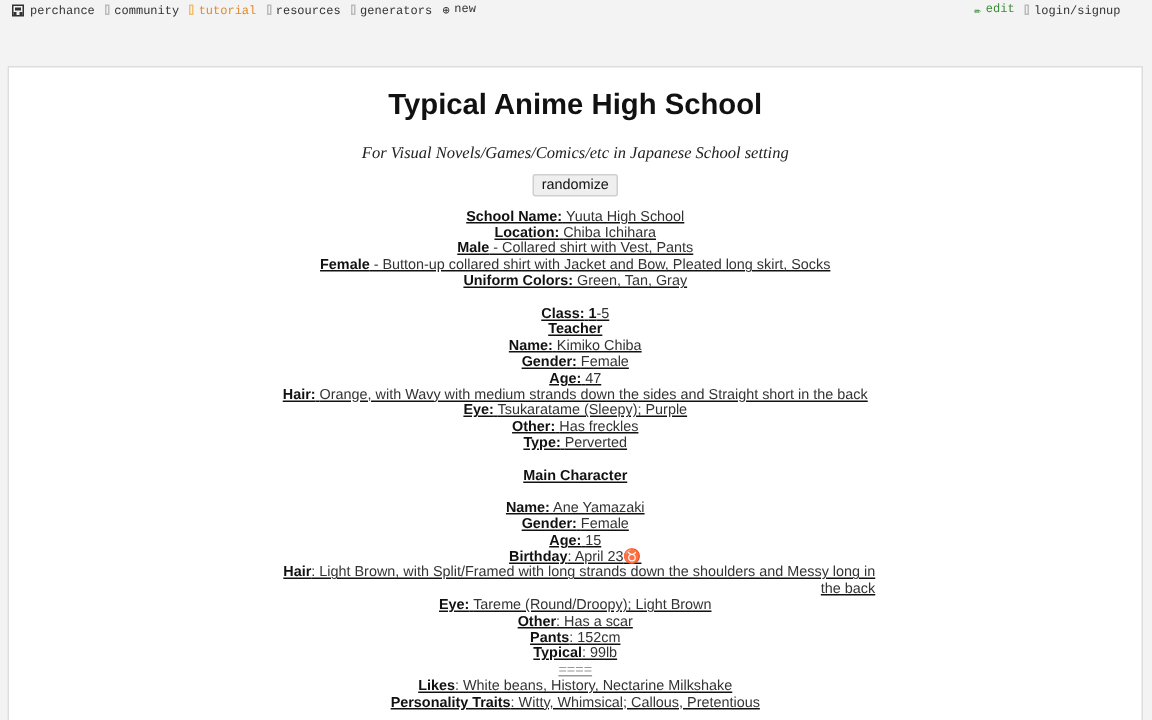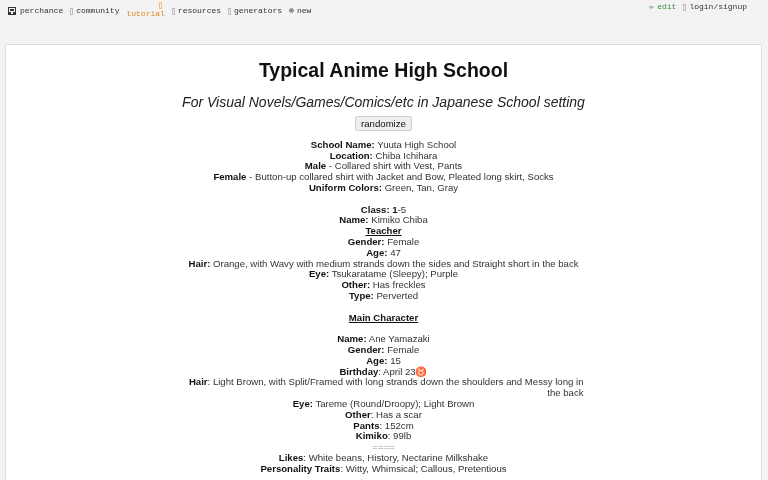--- a/index.html
+++ b/index.html
@@ -9,54 +9,54 @@
     font-family:"Liberation Sans", sans-serif;
     position:relative;
   }
   .topbar {
     position:absolute; left:0; top:0; width:768px; height:16px;
     font-family:"Liberation Mono", monospace; font-size:8px; color:#333;
     display:flex; align-items:center;
   }
   .topbar .left { position:absolute; left:8px; top:2px; display:flex; align-items:center; gap:0; }
   .topbar .right { position:absolute; right:9px; top:2px; display:flex; align-items:center; }
-  .nav-item { display:inline-flex; align-items:flex-end; margin-right:7px; white-space:nowrap; }
+  .nav-item { display:inline-flex; align-items:flex-start; margin-right:7px; white-space:nowrap; }
   .nav-item .ic { margin-right:3px; font-size:8px; display:inline-block; }
   .logo-ic {
     width:8px; height:8px; border:1px solid #333; box-sizing:border-box;
     position:relative; display:inline-block; margin-right:4px;
   }
   .logo-ic::before, .logo-ic::after {
     content:""; position:absolute; width:2px; height:2px; background:#333;
   }
   .logo-ic::before { left:1px; top:1px; box-shadow:3px 3px 0 #333; }
   .logo-ic::after { right:1px; top:1px; box-shadow:-3px 3px 0 #333; }
-  .tutorial { color:#e08a2a;flex-direction:column; }
+  .tutorial { color:#e08a2a; }
   .edit { color:#3a8a3a; }
   .box-ic { display:inline-block; width:3px; height:7px; border:1px solid #bbb; box-sizing:border-box; margin-right:3px; }
   .tutorial .box-ic { border-color:#f0c070; }
 
   .frame {
     position:absolute; left:5px; top:16px; width:757px; height:458px;
     background:#fff; border:1px solid #ddd; box-sizing:border-box;
     overflow:hidden;
     margin-top:28px;
   }
   .content { width:100%; text-align:center; color:#111; font-size:10px; line-height:10.8px; }
   h1 {
     font-size:19.5px; font-weight:bold; margin:0; padding-top:14px; line-height:22px;
   }
-  .subtitle { font-style:italic; margin-top:16px; font-size:14px; line-height:10.8px; color:#222; }
+  .subtitle { font-style:italic; margin-top:16px; font-size:11px; line-height:10.8px; color:#222;font-family:Liberation Serif, serif; }
   .btn {
     display:inline-block; margin-top:8px; padding:1px 5px; font-size:9.6px;
     background:#efefef; border:1px solid #cfcfcf; border-radius:2px; color:#111;
     font-family:"Liberation Sans", sans-serif; line-height:11px;text-align:right;
   }
   .block { margin-top:9px; }
-  .line { display:block; font-size:9.6px; }
+  .line { display:block; font-size:9.6px;text-decoration:underline; }
   .line b { font-weight:bold; }
   .val { color:#333; }
   .spacer { height:10.8px; }
   .u { text-decoration:underline; font-weight:bold; }
   .hair-wrap { width:400px; margin:0 auto;text-align:right; }
   .sep { color:#999; }
 </style>
 </head>
 <body>
 
@@ -112,22 +112,22 @@
       <span class="line"><b>Location:</b> <span class="val">Chiba Ichihara</span></span>
       <span class="line"><b>Male</b><span class="val"> - Collared shirt with Vest, Pants</span></span>
       <span class="line"><b>Female</b><span class="val"> - Button-up collared shirt with Jacket and Bow, Pleated long skirt, Socks</span></span>
       <span class="line"><b>Uniform Colors:</b> <span class="val">Green, Tan, Gray</span></span>
     </div>
 
     <div class="spacer"></div>
 
     <div>
       <span class="line"><b>Class:</b> <b>1</b><span class="val">-5</span></span>
+      <span class="line u">Teacher</span>
       <span class="line"><b>Name:</b> <span class="val">Kimiko Chiba</span></span>
-      <span class="line u">Teacher</span>
       <span class="line"><b>Gender:</b> <span class="val">Female</span></span>
       <span class="line"><b>Age:</b> <span class="val">47</span></span>
       <span class="line"><b>Hair:</b> <span class="val">Orange, with Wavy with medium strands down the sides and Straight short in the back</span></span>
       <span class="line"><b>Eye:</b> <span class="val">Tsukaratame (Sleepy); Purple</span></span>
       <span class="line"><b>Other:</b> <span class="val">Has freckles</span></span>
       <span class="line"><b>Type:</b> <span class="val">Perverted</span></span>
     </div>
 
     <div class="spacer"></div>
 
@@ -137,19 +137,19 @@
       <span class="line"><b>Name:</b> <span class="val">Ane Yamazaki</span></span>
       <span class="line"><b>Gender:</b> <span class="val">Female</span></span>
       <span class="line"><b>Age:</b> <span class="val">15</span></span>
       <span class="line"><b>Birthday</b><span class="val">: April 23</span><b>♉</b></span>
       <div class="hair-wrap">
         <span class="line"><b>Hair</b><span class="val">: Light Brown, with Split/Framed with long strands down the shoulders and Messy long in the back</span></span>
       </div>
       <span class="line"><b>Eye:</b> <span class="val">Tareme (Round/Droopy); Light Brown</span></span>
       <span class="line"><b>Other</b><span class="val">: Has a scar</span></span>
       <span class="line"><b>Pants</b><span class="val">: 152cm</span></span>
-      <span class="line"><b>Kimiko</b><span class="val">: 99lb</span></span>
+      <span class="line"><b>Typical</b><span class="val">: 99lb</span></span>
       <span class="line sep">====</span>
       <span class="line"><b>Likes</b><span class="val">: White beans, History, Nectarine Milkshake</span></span>
       <span class="line"><b>Personality Traits</b><span class="val">: Witty, Whimsical; Callous, Pretentious</span></span>
     </div>
   </div>
 </div>
 
 </body></html>

